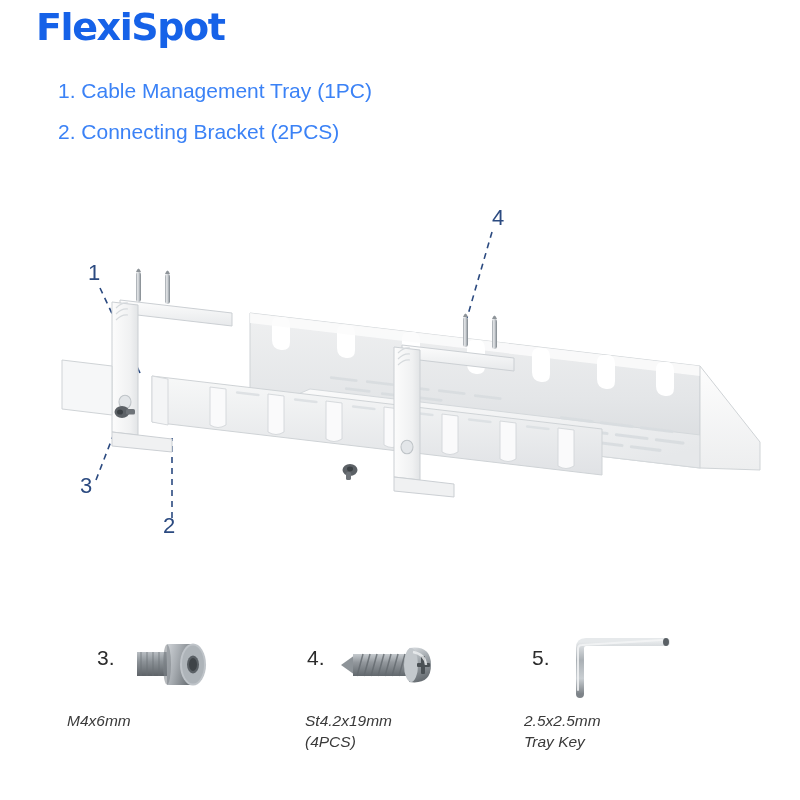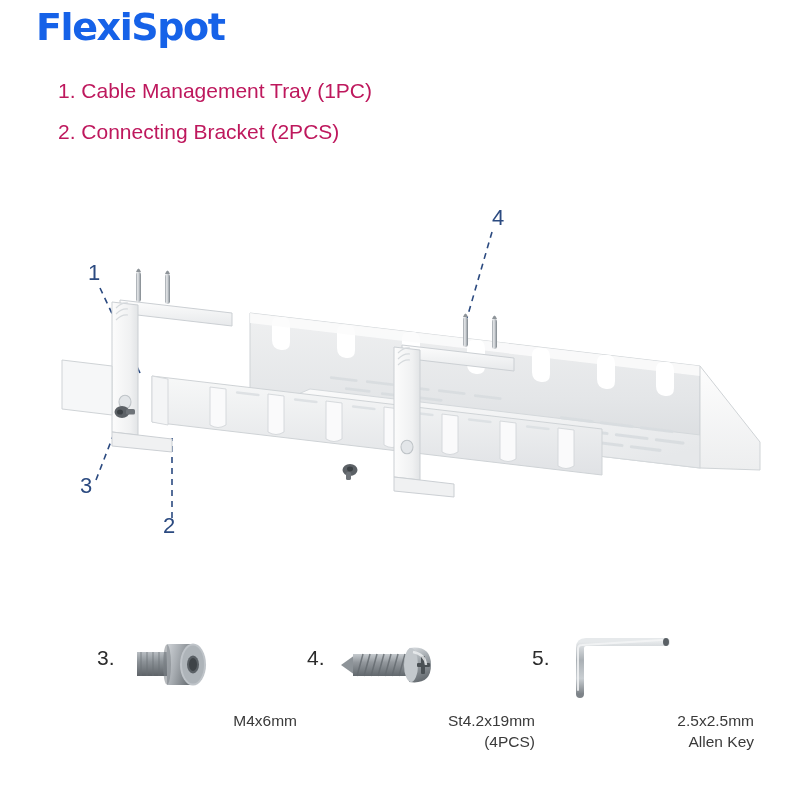--- a/index.html
+++ b/index.html
@@ -32,21 +32,21 @@
 
   
   #parts-list {
     position: absolute;
     left: 58px;
     top: 80px;
     width: 520px;
   }
   .part-line {
     font-size: 21px;
-    color: #be185d;
+    color: #3b82f6;
     line-height: 1.0;
     margin-bottom: 20px;
     white-space: nowrap;
     font-family: "Liberation Sans", sans-serif;
   }
 
   
   #diagram {
     position: absolute;
     left: 0;
@@ -88,21 +88,22 @@
     top: 4px;
     width: 150px;
     height: 66px;
   }
   .hw-art svg { display: block; }
   .hw-caption {
     position: absolute;
     left: 0;
     top: 82px;
     width: 230px;
-    text-align: right;
+    text-align: left;
+    font-style: italic;
   }
   .hw-caption .cap-line {
     font-size: 15.5px;
     color: #3a3a3a;
     line-height: 1.36;
     font-family: "Liberation Sans", sans-serif;
   }
   .hw-item[data-slot="0"] .hw-caption { left: -8px; }
   .hw-item[data-slot="1"] .hw-caption { left: 20px; }
   .hw-item[data-slot="2"] .hw-caption { left: 14px; }
@@ -411,17 +412,17 @@
 
         <path d="M22,62 L22,16 q0,-6 6,-6 L108,10" stroke="url(#keyGrad)" stroke-width="8" stroke-linecap="round" stroke-linejoin="round" fill="none"></path>
 
         <path d="M20,58 L20,17 q0,-4 4,-4 L104,8" stroke="#F3F5F6" stroke-width="2" stroke-linecap="round" fill="none" opacity="0.85"></path>
 
         <ellipse cx="108" cy="10" rx="3" ry="4" fill="#5A6065"></ellipse>
       </svg>
     </div>
     <div class="hw-caption">
       <div class="cap-line">2.5x2.5mm</div>
-      <div class="cap-line">Allen Key</div>
+      <div class="cap-line">Tray Key</div>
     </div>
   </div>
 
 </div>
 
 </body></html>

